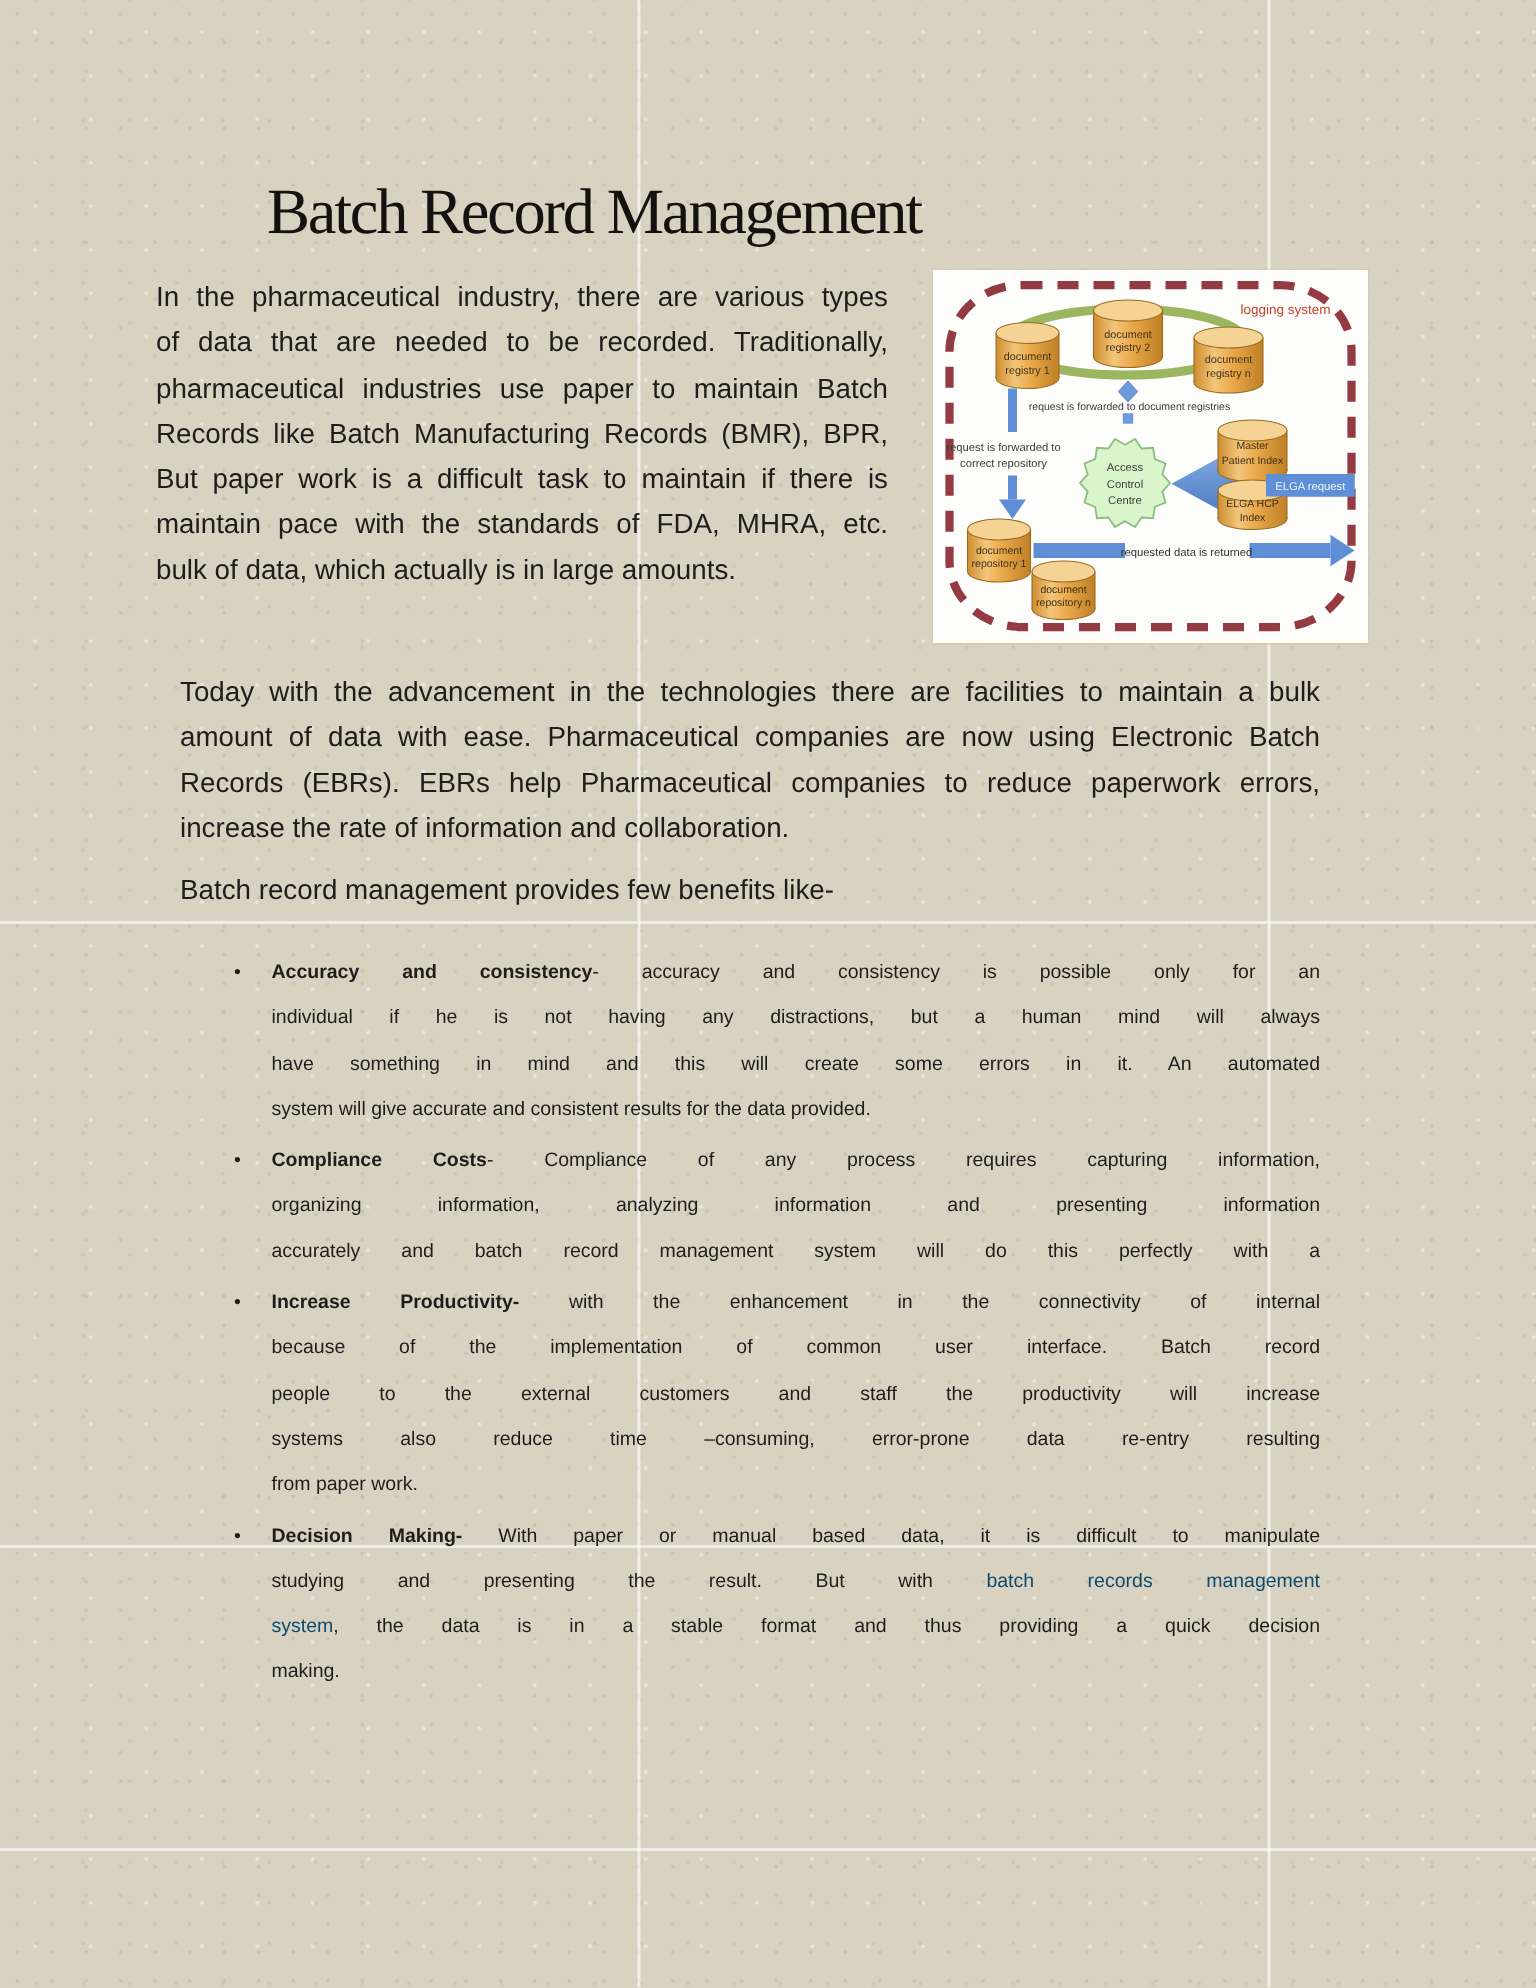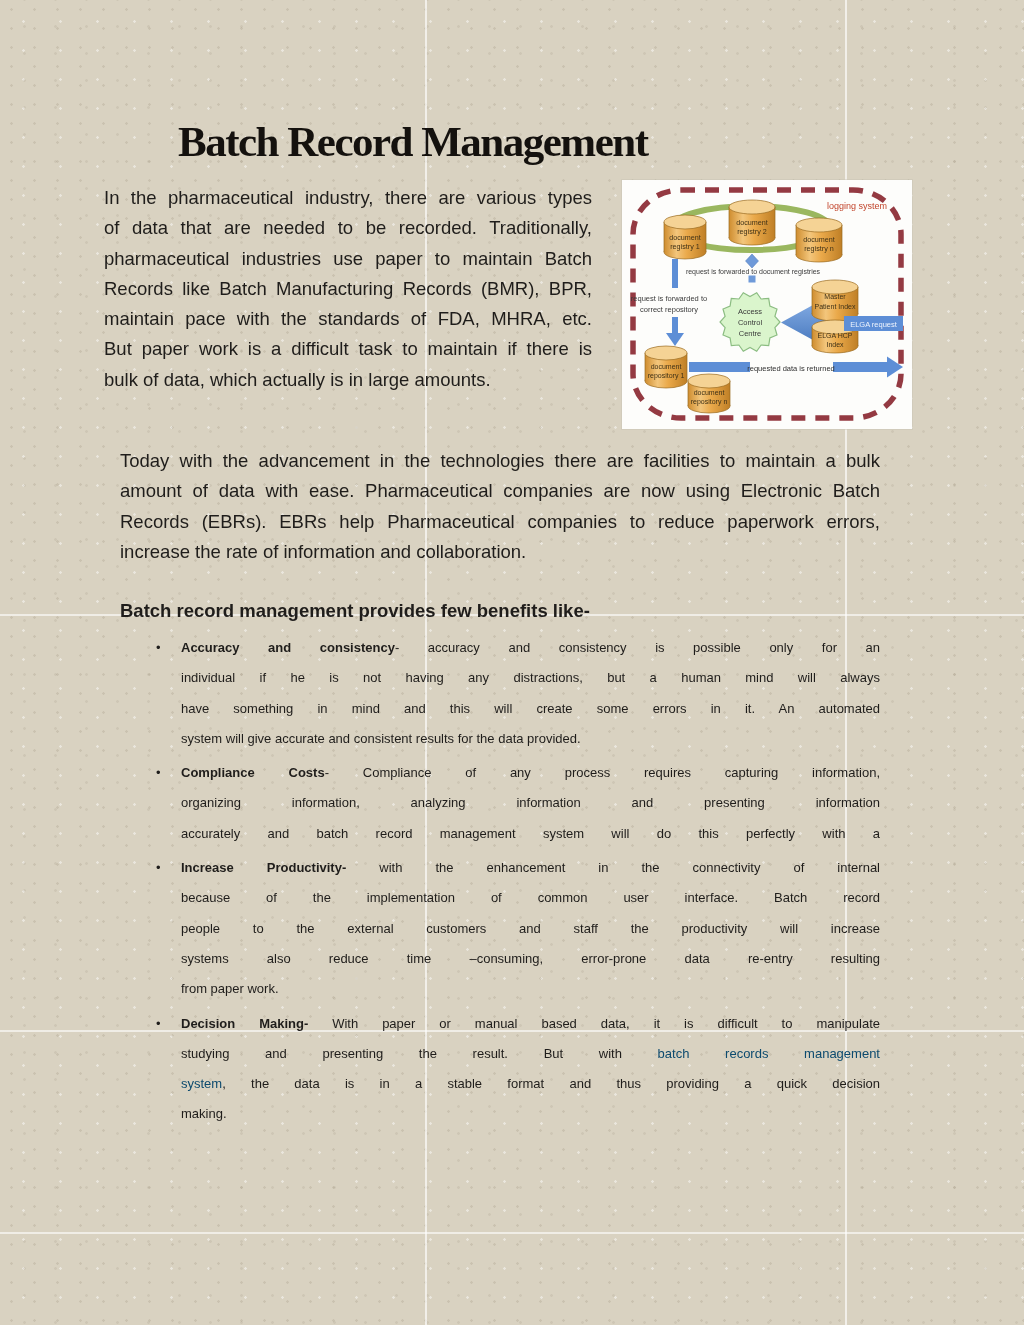--- a/index.html
+++ b/index.html
@@ -18,26 +18,26 @@
     background-size:2px 100%,2px 100%,100% 2px,100% 2px,100% 2px,23px 19px,31px 27px,37px 29px;
     background-position:425px 0,845px 0,0 614px,0 1030px,0 1232px,0 0,9px 13px,5px 7px;
     background-repeat:no-repeat,no-repeat,no-repeat,no-repeat,no-repeat,repeat,repeat,repeat;
     font-family:"Liberation Sans","DejaVu Sans",sans-serif;
     color:#1f1d1b;
   }
   .page{position:absolute;inset:0;}
   .title{
     position:absolute;left:178px;top:117px;margin:0;
     font-family:"Liberation Serif","DejaVu Serif",serif;
-    font-weight:700;font-size:43px;letter-spacing:-1.5px;color:#14110e;white-space:nowrap;
+    font-weight:400;font-size:43px;letter-spacing:-1.5px;color:#14110e;white-space:nowrap;
   }
   .para{position:absolute;font-size:18.5px;line-height:30.3px;}
   .p1{left:104px;top:183px;width:488px;}
   .p2{left:120px;top:446px;width:760px;}
-  .p3{left:120px;top:596px;width:760px;font-weight:bold;}
+  .p3{left:120px;top:578px;width:760px;}
   .line{text-align:justify;text-align-last:justify;white-space:normal;}
   .line.last{text-align-last:left;}
   .benefits{
     position:absolute;left:155px;top:633px;width:725px;margin:0;padding:0;
     list-style:none;font-size:13px;line-height:30.3px;
   }
   .benefits li{position:relative;padding-left:26px;margin:0 0 4px 0;}
   .benefits li::before{content:"\2022";position:absolute;left:1px;top:0;line-height:30.3px;}
   .b{font-weight:bold;}
   .bb{font-weight:normal;color:#0c4a6e;}
@@ -53,22 +53,22 @@
 
 <div class="page">
 
   <h1 class="title">Batch Record Management</h1>
 
   <div class="para p1">
     <div class="line">In the pharmaceutical industry, there are various types</div>
     <div class="line">of data that are needed to be recorded. Traditionally,</div>
     <div class="line">pharmaceutical industries use paper to maintain Batch</div>
     <div class="line">Records like Batch Manufacturing Records (BMR), BPR,</div>
+    <div class="line">But paper work is a difficult task to maintain if there is</div>
     <div class="line">maintain pace with the standards of FDA, MHRA, etc.</div>
-    <div class="line">But paper work is a difficult task to maintain if there is</div>
     <div class="line last">bulk of data, which actually is in large amounts.</div>
   </div>
 
   <figure class="figure">
     <svg width="290" height="249" viewBox="0 0 290 249">
       <defs>
         <linearGradient id="cylG" x1="0" y1="0" x2="1" y2="0">
           <stop offset="0" stop-color="#cf8d2f"></stop>
             <stop offset="0.3" stop-color="#f3c67c"></stop>
           <stop offset="0.55" stop-color="#eaa94a"></stop>

